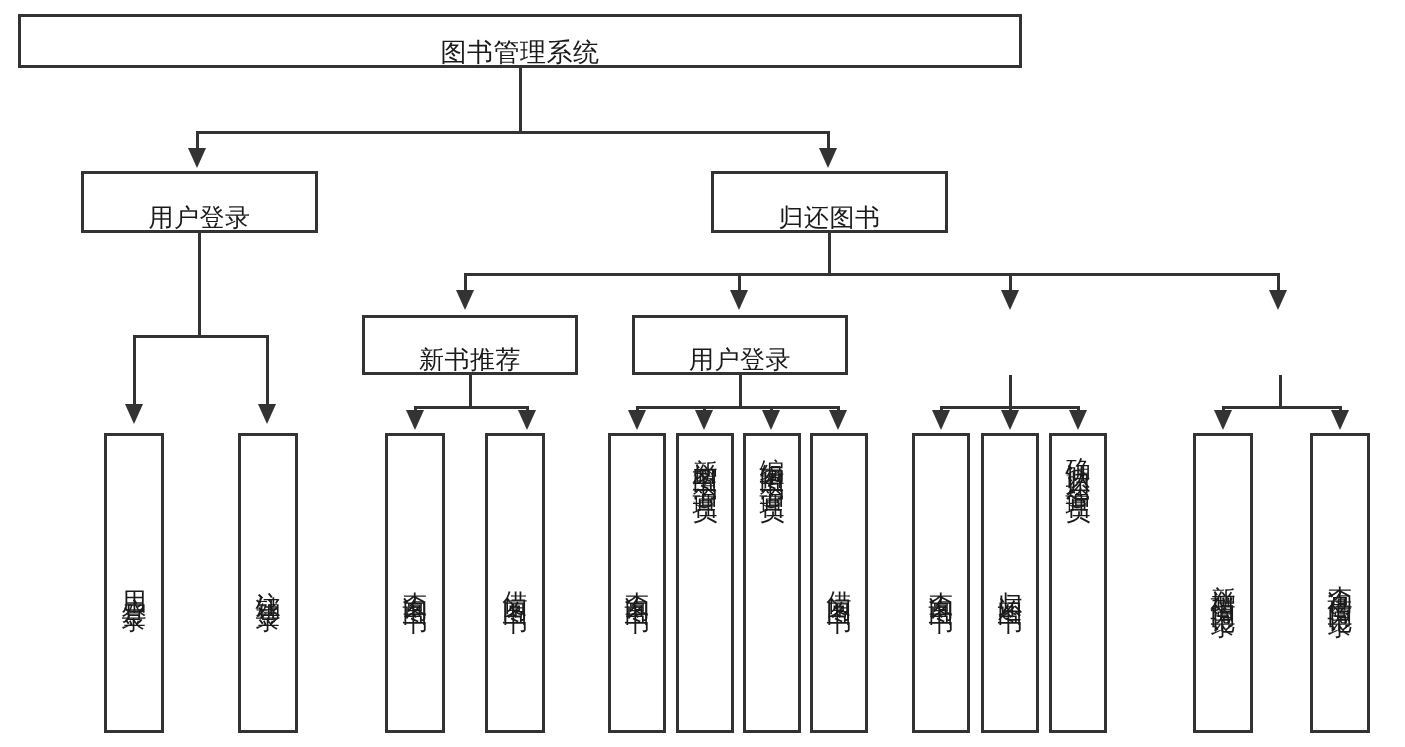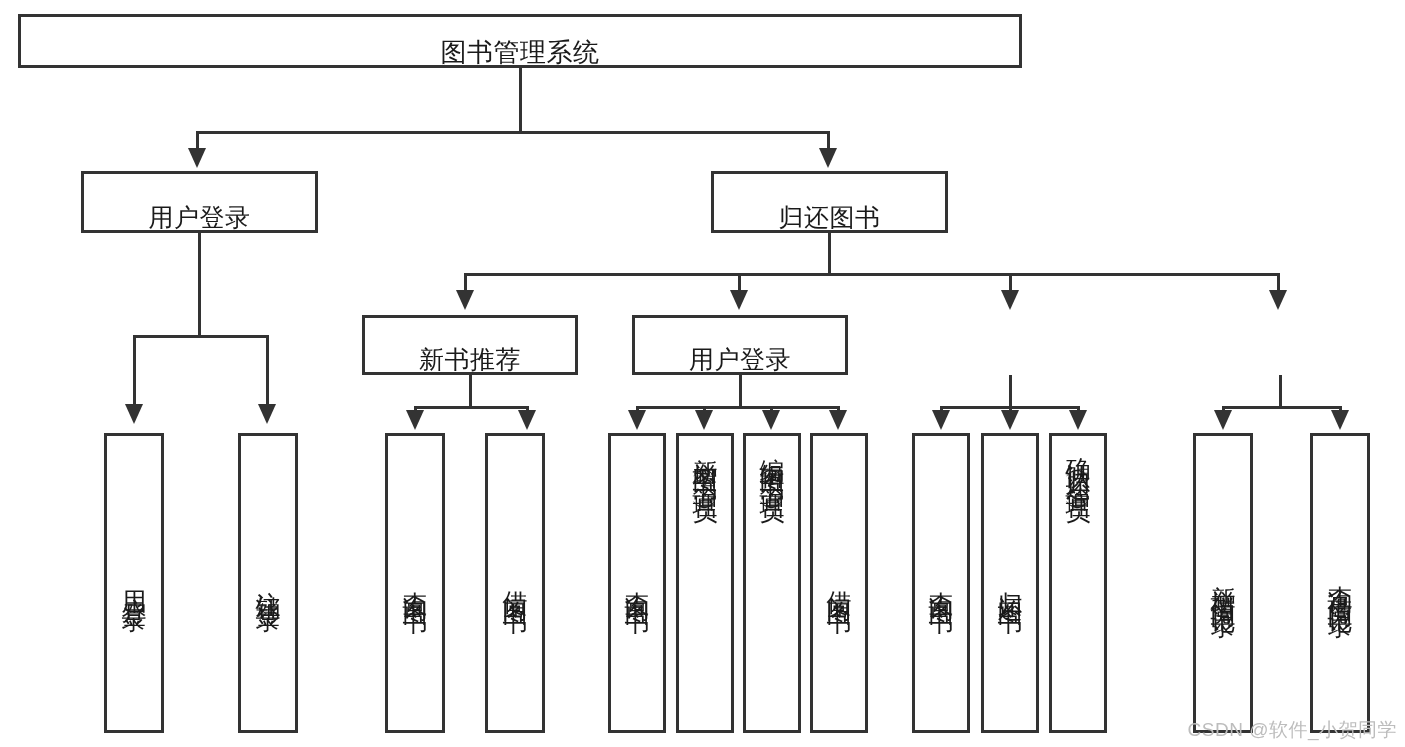--- a/index.html
+++ b/index.html
@@ -208,15 +208,14 @@
     <span class="label">确认归还（管理员）</span>
   </div>
 
   <div class="node vert mid" style="left:1193px; top:433px; width:60px; height:300px;">
     <span class="label">新增借阅记录</span>
   </div>
   <div class="node vert mid" style="left:1310px; top:433px; width:60px; height:300px;">
     <span class="label">查询借阅记录</span>
   </div>
 
-  <div class="watermark">CSDN @软件_小贺同学</div>
 
 </div>
 
 </body></html>

